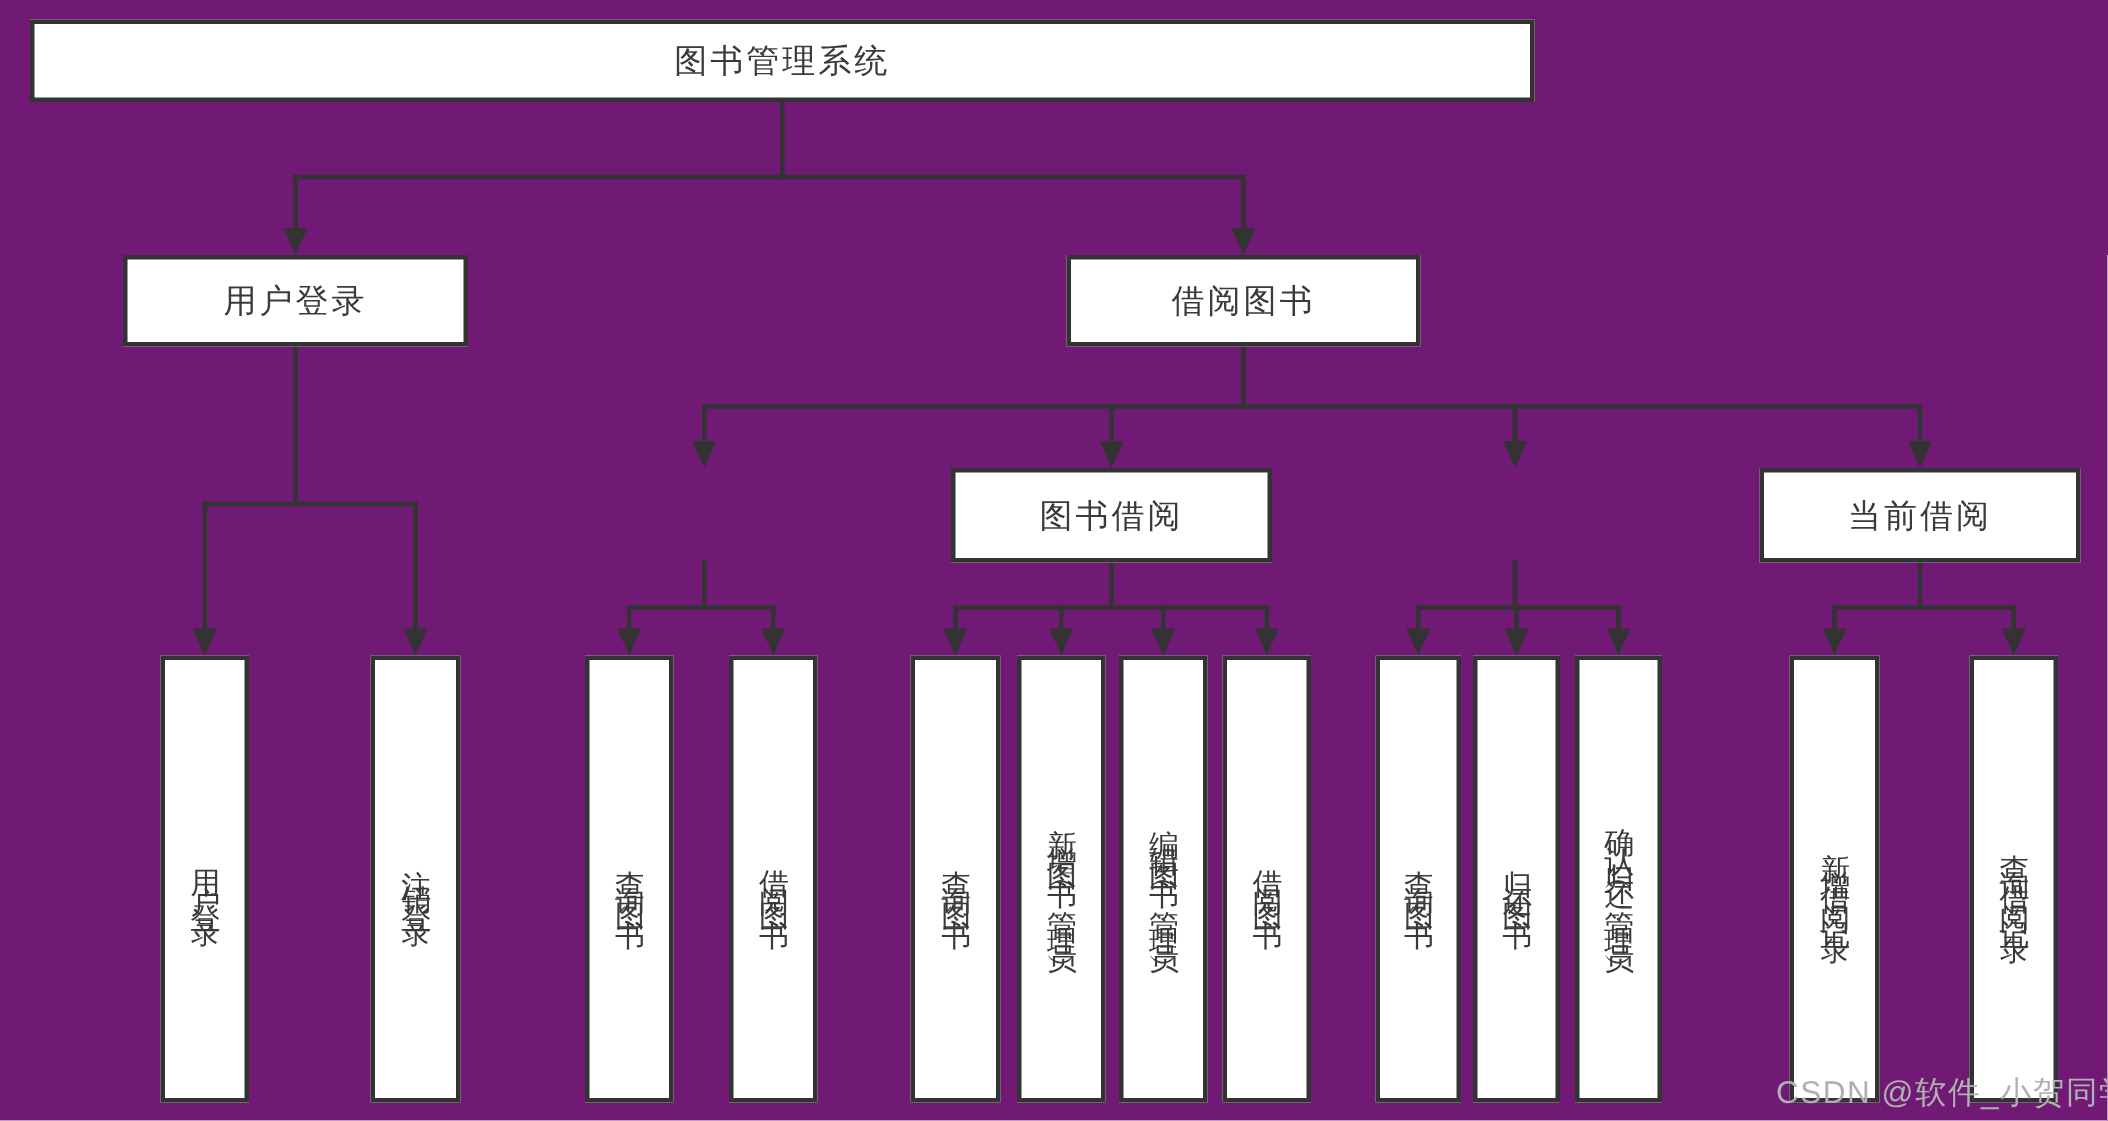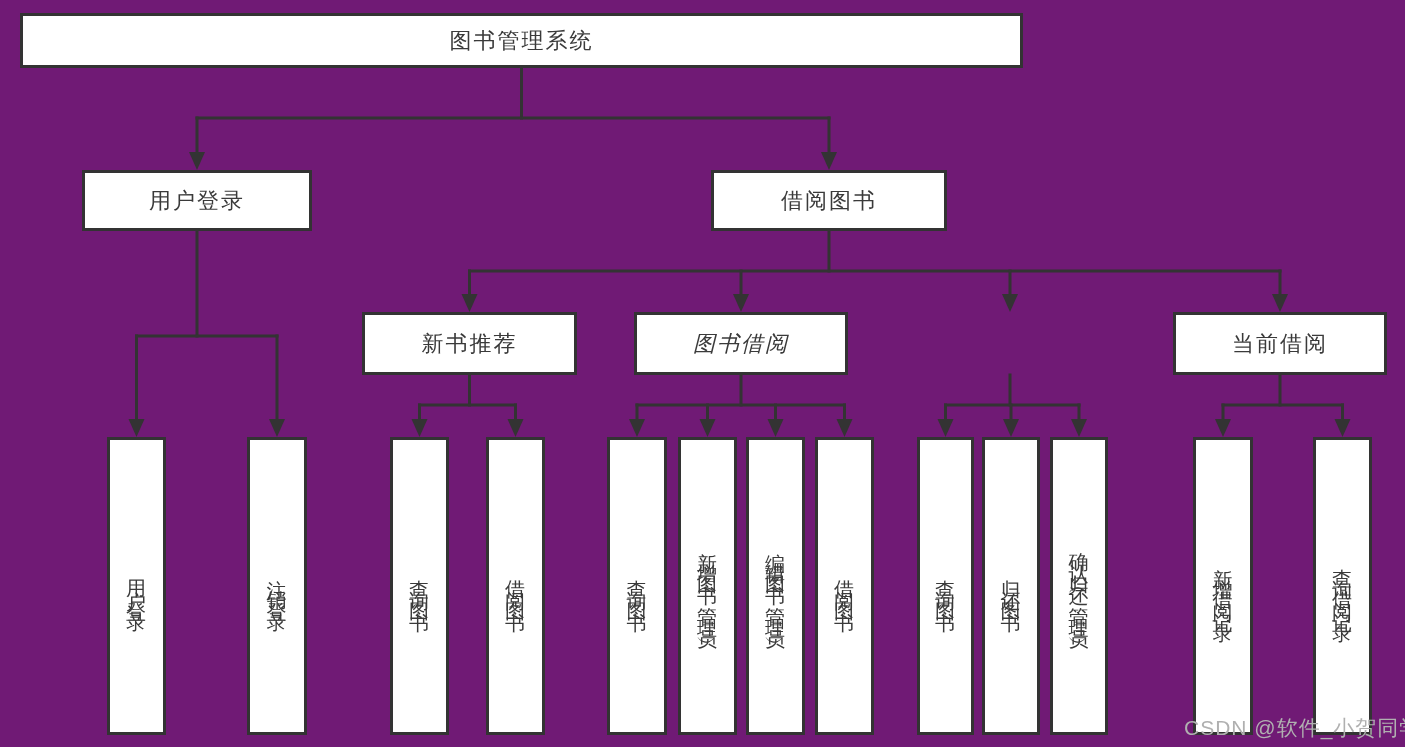--- a/index.html
+++ b/index.html
@@ -119,22 +119,21 @@
     <polygon points="1215,419 1231,419 1223,437"></polygon>
     <path d="M1342.5 405 V419"></path>
     <polygon points="1334.5,419 1350.5,419 1342.5,437"></polygon>
   </svg>
 
   <div class="box hbox" style="left:20px;top:13px;width:1003px;height:55px;">图书管理系统</div>
 
   <div class="box hbox" style="left:82px;top:170px;width:230px;height:61px;">用户登录</div>
   <div class="box hbox" style="left:711px;top:170px;width:236px;height:61px;">借阅图书</div>
 
-  <div class="box hbox" style="left:362px;top:312px;width:215px;height:63px;">新书推荐</div>
-  <div class="box hbox" style="left:634px;top:312px;width:214px;height:63px;font-style:italic;">图书借阅</div>
+  <div class="box hbox" style="left:634px;top:312px;width:214px;height:63px;">图书借阅</div>
   <div class="box hbox" style="left:1173px;top:312px;width:214px;height:63px;">当前借阅</div>
 
   <div class="box leaf" style="left:107px;top:437px;width:59px;height:298px;">
     <span>用户登录</span>
   </div>
   <div class="box leaf" style="left:247px;top:437px;width:60px;height:298px;">
     <span>注销登录</span>
   </div>
 
   <div class="box leaf" style="left:390px;top:437px;width:59px;height:298px;">

